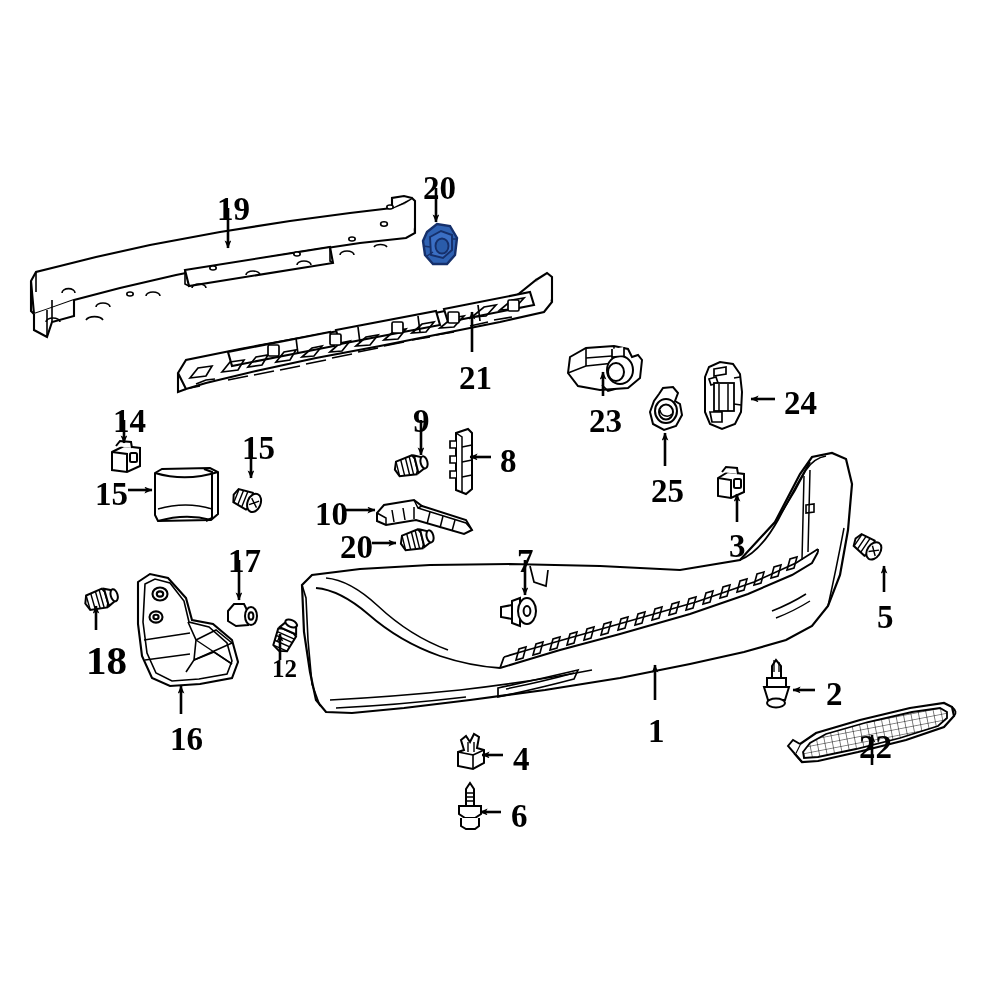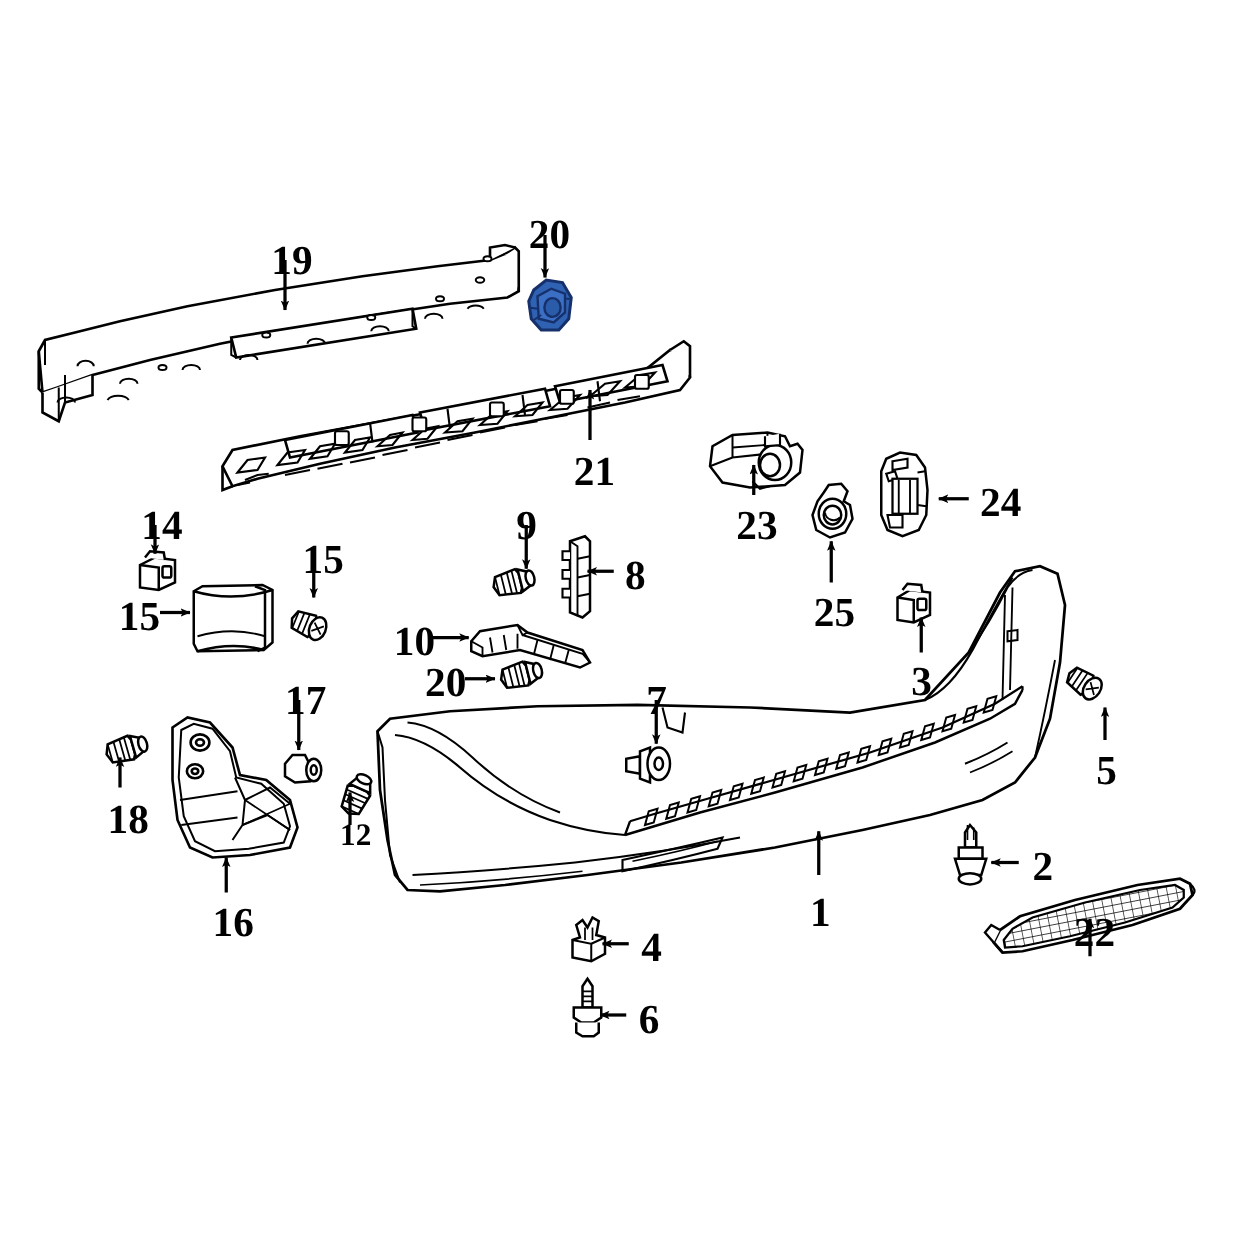--- a/index.html
+++ b/index.html
@@ -370,21 +370,21 @@
       <div class="callout" style="left: 500px; top: 445px; font-size: 33px;">8</div>
       <div class="callout" style="left: 413px; top: 405px; font-size: 33px;">9</div>
       <div class="callout" style="left: 315px; top: 498px; font-size: 33px;">10</div>
       <div class="callout" style="left: 340px; top: 531px; font-size: 33px;">20</div>
       <div class="callout" style="left: 272px; top: 656px; font-size: 25px;">12</div>
       <div class="callout" style="left: 95px; top: 478px; font-size: 33px;">15</div>
       <div class="callout" style="left: 113px; top: 405px; font-size: 33px;">14</div>
       <div class="callout" style="left: 242px; top: 432px; font-size: 33px;">15</div>
       <div class="callout" style="left: 170px; top: 723px; font-size: 33px;">16</div>
       <div class="callout" style="left: 228px; top: 545px; font-size: 33px;">17</div>
-      <div class="callout" style="left: 86px; top: 640px; font-size: 33px;">18</div>
+      <div class="callout" style="left: 86px; top: 640px; font-size: 41px;">18</div>
       <div class="callout" style="left: 217px; top: 193px; font-size: 33px;">19</div>
       <div class="callout" style="left: 423px; top: 172px; font-size: 33px;">20</div>
       <div class="callout" style="left: 459px; top: 362px; font-size: 33px;">21</div>
       <div class="callout" style="left: 859px; top: 731px; font-size: 33px;">22</div>
       <div class="callout" style="left: 589px; top: 405px; font-size: 33px;">23</div>
       <div class="callout" style="left: 784px; top: 387px; font-size: 33px;">24</div>
       <div class="callout" style="left: 651px; top: 475px; font-size: 33px;">25</div>
     </div>
 
 </div>

